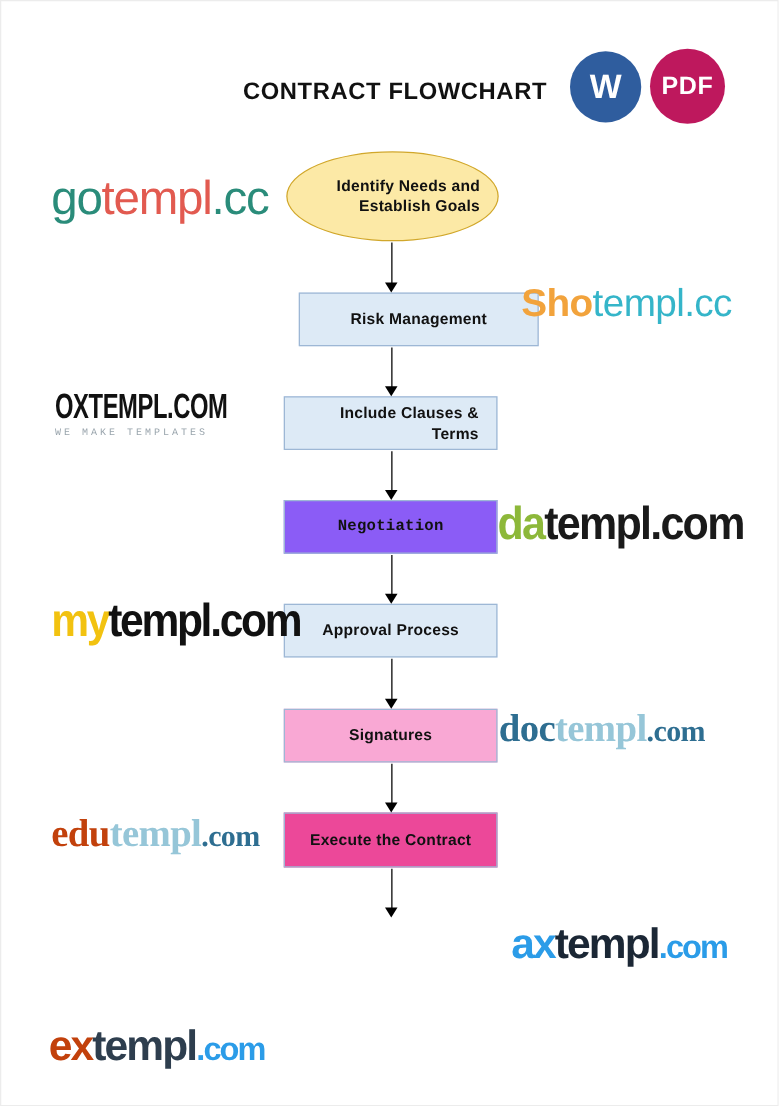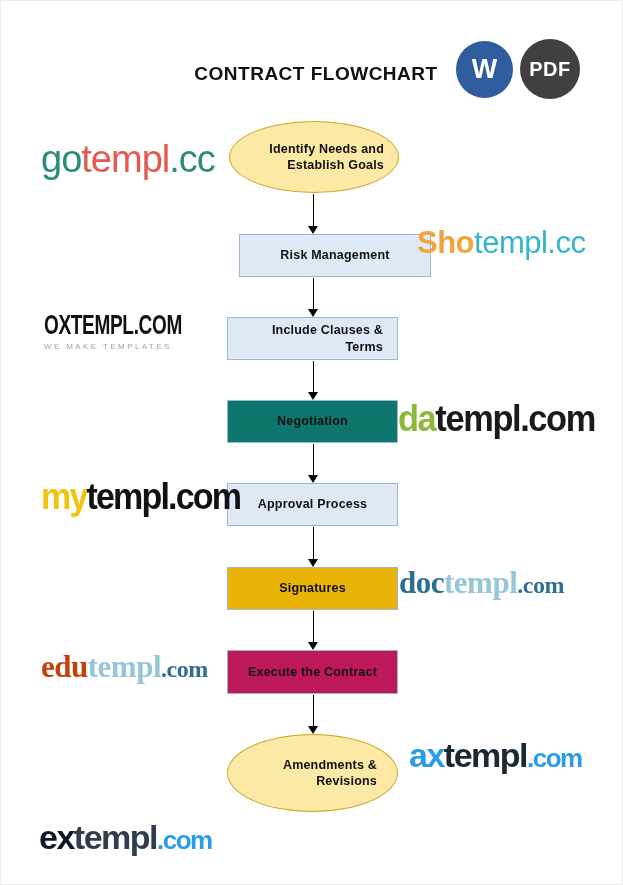--- a/index.html
+++ b/index.html
@@ -54,21 +54,21 @@
   
   .wm{position:absolute;white-space:nowrap;line-height:1;}
   .wm-gotempl{left:40px;top:139px;font-size:38px;font-weight:normal;letter-spacing:-1px;}
   .wm-shotempl{left:416px;top:226px;font-size:31px;letter-spacing:-.5px;}
   .wm-shotempl .b1{font-weight:bold;}
   .wm-oxtempl{left:43px;top:310px;}
   .wm-oxtempl .oxname{
     font-size:28px;font-weight:bold;letter-spacing:-.5px;
     transform:scaleX(.68);transform-origin:left;
   }
-  .wm-oxtempl .oxtag{font-size:8px;letter-spacing:2.4px;margin-top:4px;}
+  .wm-oxtempl .oxtag{font-size:8px;letter-spacing:2.4px;margin-top:4px;font-family:Liberation Mono, monospace;}
   .wm-datempl{left:397px;top:399px;font-size:37px;font-weight:bold;letter-spacing:-1.5px;
     transform:scaleX(.93);transform-origin:left;}
   .wm-mytempl{left:40px;top:477px;font-size:37px;font-weight:bold;letter-spacing:-2px;
     transform:scaleX(.92);transform-origin:left;}
   .wm-serif{font-family:"Liberation Serif",serif;font-weight:bold;font-size:31px;letter-spacing:-.5px;}
   .wm-doctempl{left:398px;top:566px;}
   .wm-edutempl{left:40px;top:650px;}
   .wm-serif .small{font-size:24px;}
   .wm-axtempl{left:408px;top:737px;font-size:34px;font-weight:bold;letter-spacing:-1.5px;}
   .wm-extempl{left:38px;top:819px;font-size:34px;font-weight:bold;letter-spacing:-1.5px;}
@@ -77,47 +77,44 @@
 </head>
 <body>
 
 <div class="page">
 
   <div class="title">CONTRACT FLOWCHART</div>
 
   <div class="badge badge-word" style="background-color: rgb(47, 93, 158);">
     <span>W</span>
   </div>
-  <div class="badge badge-pdf" style="background-color: #404040;">
+  <div class="badge badge-pdf" style="background-color: #be185d;">
     <span>PDF</span>
   </div>
 
   <div class="node terminal n1" style="background-color: rgb(252, 233, 166); border-color: rgb(209, 167, 43);">
     <span>Identify Needs and Establish Goals</span>
   </div>
   <div class="node process n2" style="background-color: rgb(221, 234, 246); border-color: rgb(157, 183, 213);">
     <span>Risk Management</span>
   </div>
   <div class="node process n3" style="background-color: rgb(221, 234, 246); border-color: rgb(157, 183, 213);">
     <span>Include Clauses &amp; Terms</span>
   </div>
-  <div class="node process n4" style="background-color: #0f766e; border-color: rgb(157, 183, 213);">
+  <div class="node process n4" style="background-color: #8b5cf6; border-color: rgb(157, 183, 213); font-family: Liberation Mono, monospace;">
     <span>Negotiation</span>
   </div>
   <div class="node process n5" style="background-color: rgb(221, 234, 246); border-color: rgb(157, 183, 213);">
     <span>Approval Process</span>
   </div>
-  <div class="node process n6" style="background-color: #eab308; border-color: rgb(157, 183, 213);">
+  <div class="node process n6" style="background-color: #f9a8d4; border-color: rgb(157, 183, 213);">
     <span>Signatures</span>
   </div>
-  <div class="node process n7" style="background-color: #be185d; border-color: rgb(157, 183, 213);">
+  <div class="node process n7" style="background-color: #ec4899; border-color: rgb(157, 183, 213);">
     <span>Execute the Contract</span>
-  </div>
-  <div class="node terminal n8" style="background-color: rgb(252, 233, 166); border-color: rgb(209, 167, 43);">
-    <span>Amendments &amp; Revisions</span>
   </div>
 
   <div class="arrow a1"></div>
   <div class="arrow a2"></div>
   <div class="arrow a3"></div>
   <div class="arrow a4"></div>
   <div class="arrow a5"></div>
   <div class="arrow a6"></div>
   <div class="arrow a7"></div>
 
@@ -148,16 +145,16 @@
 
   <div class="wm wm-serif wm-edutempl">
     <span style="color: #c2410c;">edu</span><span style="color: rgb(150, 198, 216);">templ</span><span class="small" style="color: rgb(46, 110, 145);">.com</span>
   </div>
 
   <div class="wm wm-sans wm-axtempl">
     <span style="color: rgb(43, 156, 232);">ax</span><span style="color: rgb(27, 39, 53);">templ</span><span class="small" style="color: rgb(43, 156, 232);">.com</span>
   </div>
 
   <div class="wm wm-sans wm-extempl">
-    <span style="color: #0f172a;">ex</span><span style="color: rgb(46, 62, 78);">templ</span><span class="small" style="color: rgb(43, 156, 232);">.com</span>
+    <span style="color: #c2410c;">ex</span><span style="color: rgb(46, 62, 78);">templ</span><span class="small" style="color: rgb(43, 156, 232);">.com</span>
   </div>
 
 </div>
 
 </body></html>

